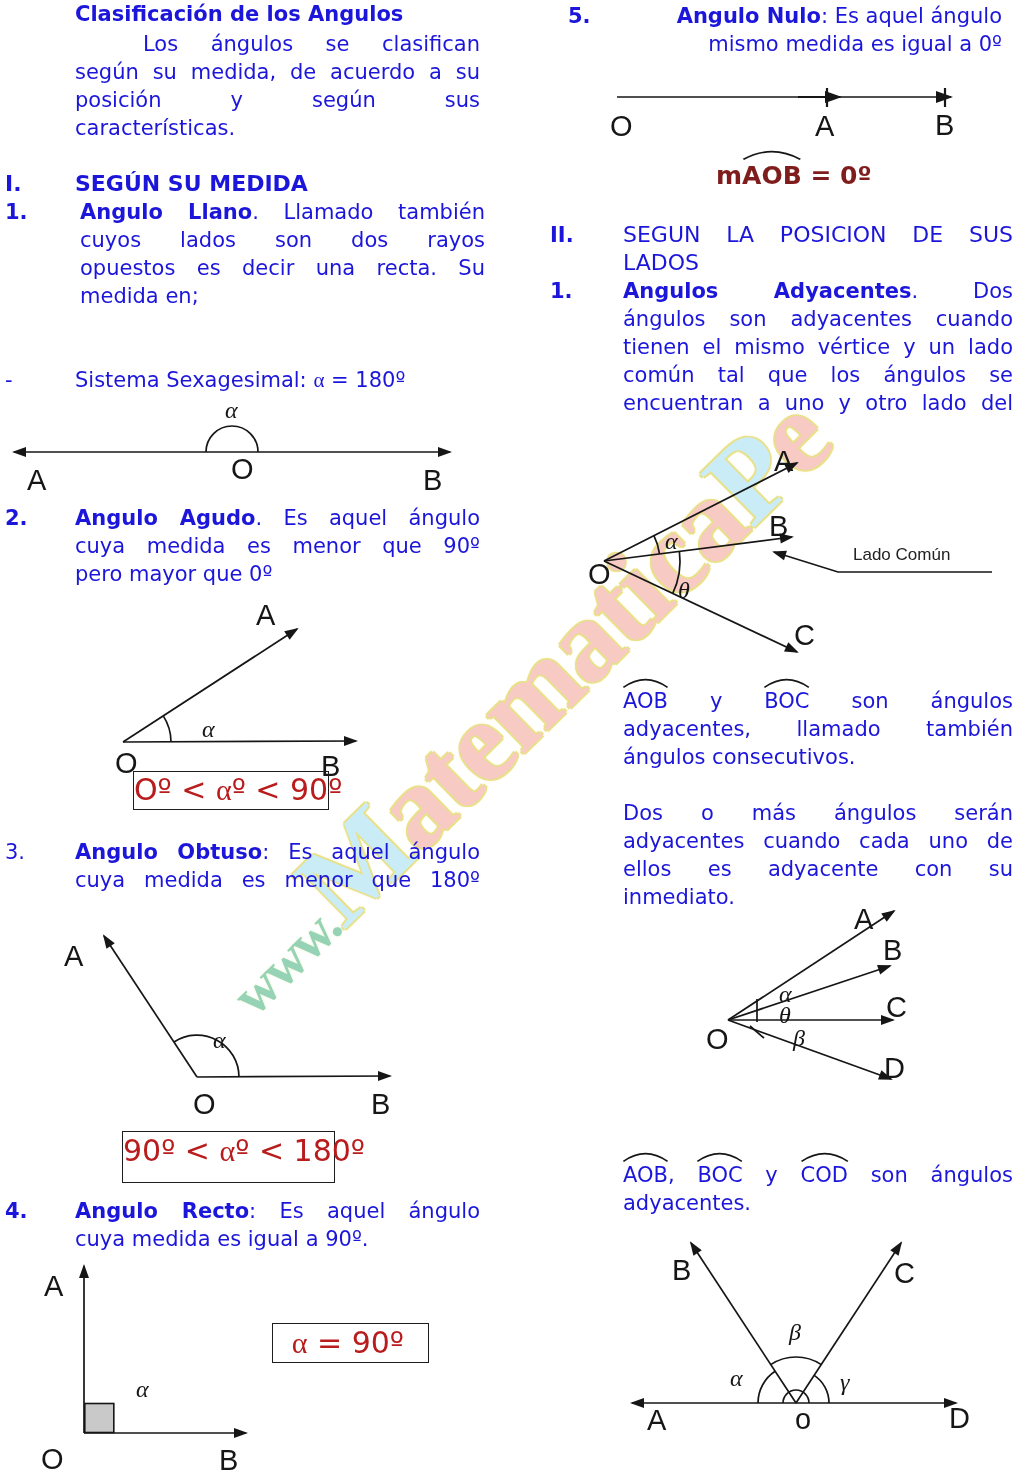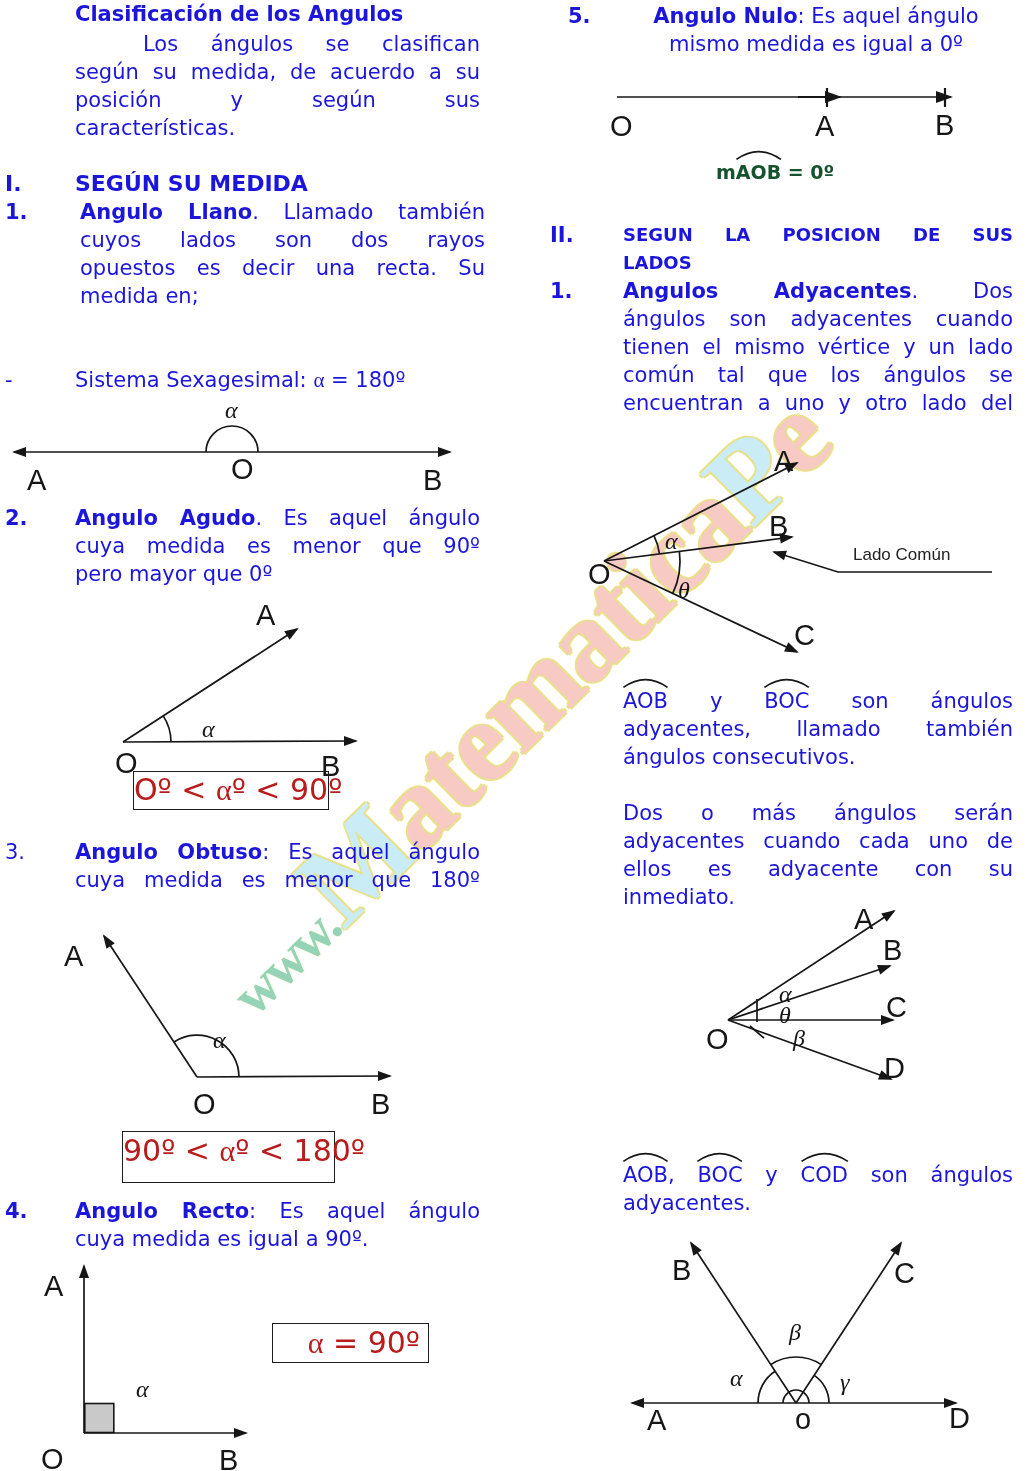--- a/index.html
+++ b/index.html
@@ -4,33 +4,33 @@
 <style>
   *{box-sizing:border-box}
   body{margin:0;background:#ffffff}
   .page{position:relative;width:1027px;height:1471px;background:#fff;overflow:hidden;
         font-family:"DejaVu Sans","Liberation Sans",sans-serif;color:#1c16da}
   .abs{position:absolute;z-index:2}
   .t21{font-size:21px;line-height:28px}
   .t22{font-size:22px;line-height:28px}
   .bold{font-weight:700}
   .line{font-size:21px;line-height:28px}
-  .t22 .line,.h2line{font-size:18px;line-height:28px;font-weight:700}
+  .t22 .line,.h2line{font-size:22px;line-height:28px;font-weight:400}
   .jl{text-align:justify;text-align-last:justify}
-  .center{text-align:center}
+  .center{text-align:right}
   .num{position:absolute;z-index:2;font-size:21px;line-height:28px;font-weight:700}
   .num.reg{font-weight:400}
   .greek{font-family:"Liberation Serif","DejaVu Serif",serif}
   .fbox{position:absolute;z-index:2;border:1.7px solid #1d1d1d;font-weight:400;font-size:30px;
         color:#b91c1c;text-align:center;white-space:pre;line-height:36px}
-  .fbox.rightal{text-align:right;padding-right:8px}
+  .fbox.rightal{text-align:right;padding-right:24px}
   .hatted{position:relative;display:inline-block}
   .hat{position:absolute;left:-3px;top:-11px;width:calc(100% + 6px);height:13px;overflow:visible}
   .hat path{stroke:#161616;stroke-width:2;fill:none}
-  .formula{position:absolute;z-index:2;font-size:19px;font-weight:700;color:#14532d}
+  .formula{position:absolute;z-index:2;font-size:25px;font-weight:700;color:#7f1d1d}
   .formula .hat{top:-13px}
   .overlay{position:absolute;left:0;top:0;z-index:1;pointer-events:none}
   .dlab{font-family:"Liberation Sans","DejaVu Sans",sans-serif;font-size:29px;fill:#161616}
   .dgreek{font-family:"Liberation Serif","DejaVu Serif",serif;font-style:italic;font-size:24px;fill:#161616}
   .dsmall{font-family:"Liberation Sans","DejaVu Sans",sans-serif;font-size:17px;fill:#222}
   .stroke{stroke:#161616;stroke-width:1.7;fill:none}
   .stroke.bld{stroke-width:2.2}
   .wm{position:absolute;left:228px;top:924px;transform:rotate(-44.5deg);transform-origin:0 50%;
       white-space:nowrap;z-index:0;font-family:"Liberation Serif","DejaVu Serif",serif;
       font-weight:700;letter-spacing:-2px;user-select:none}

